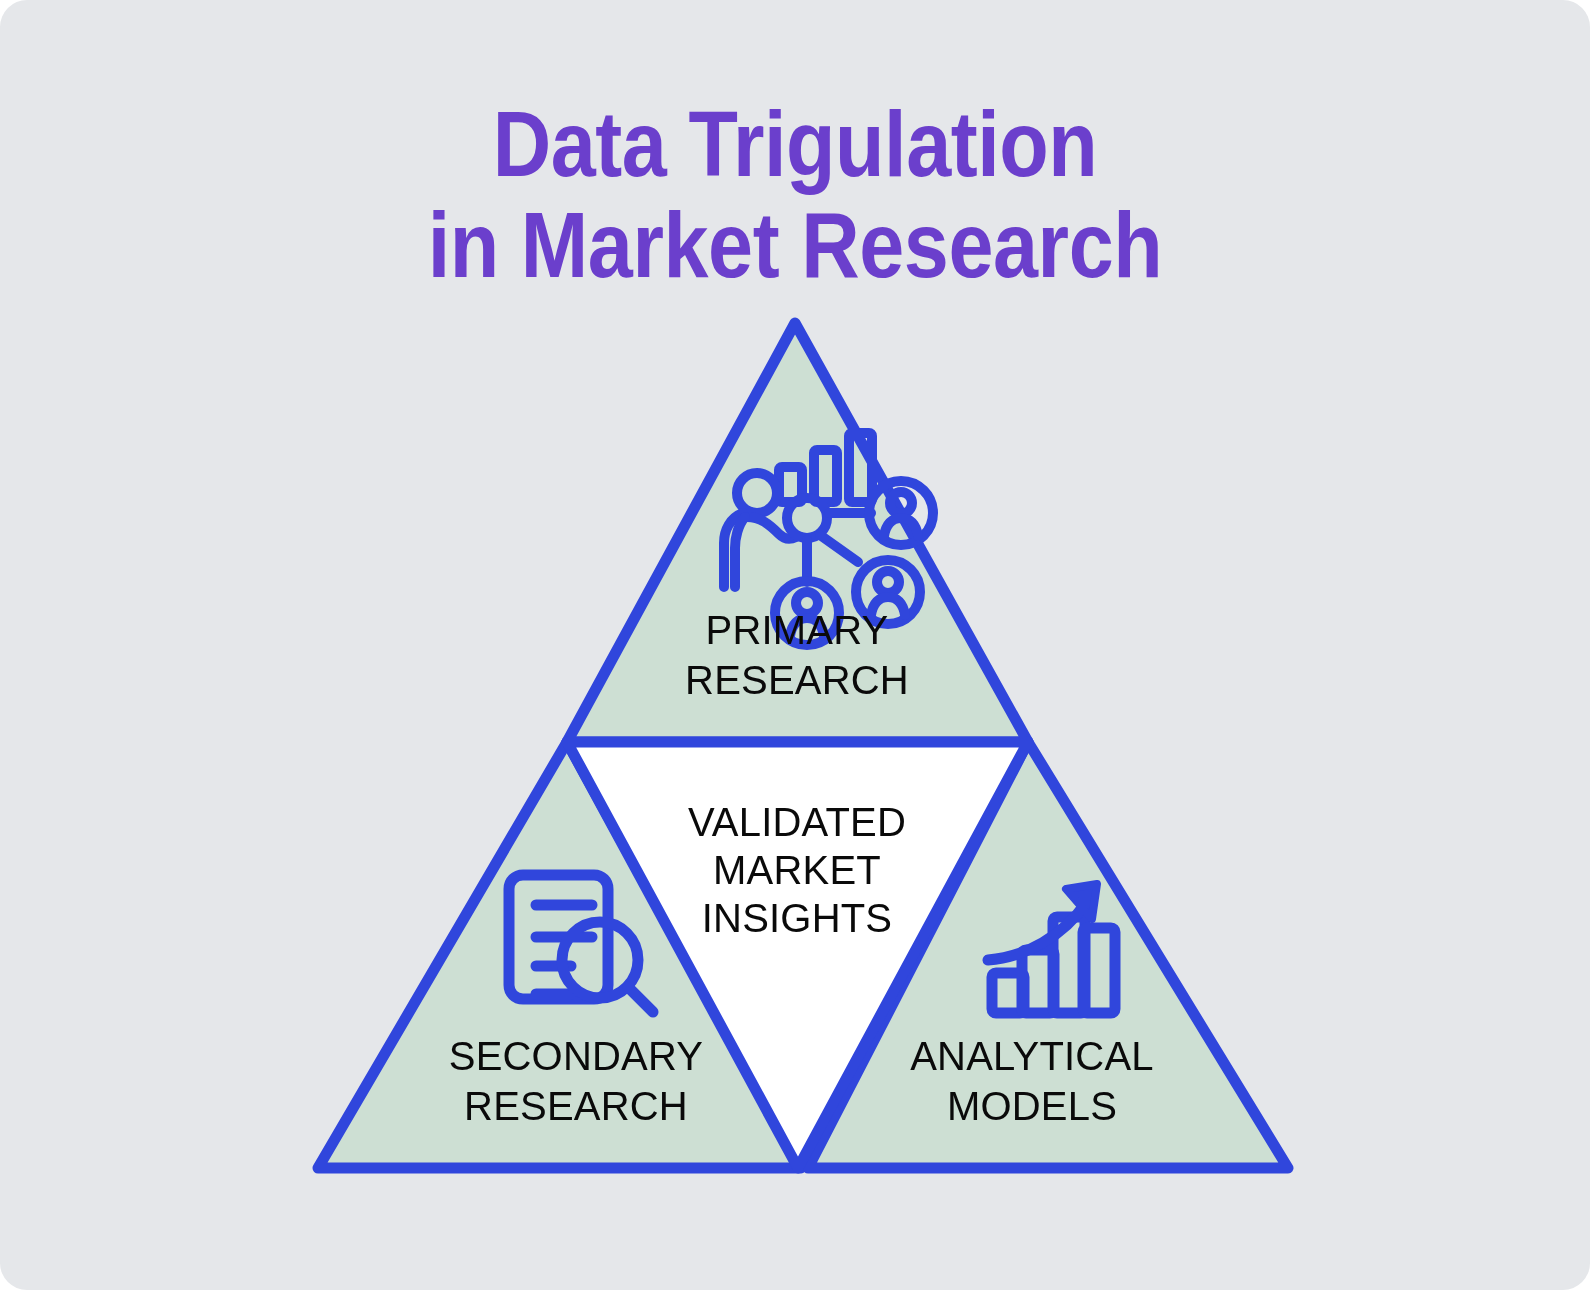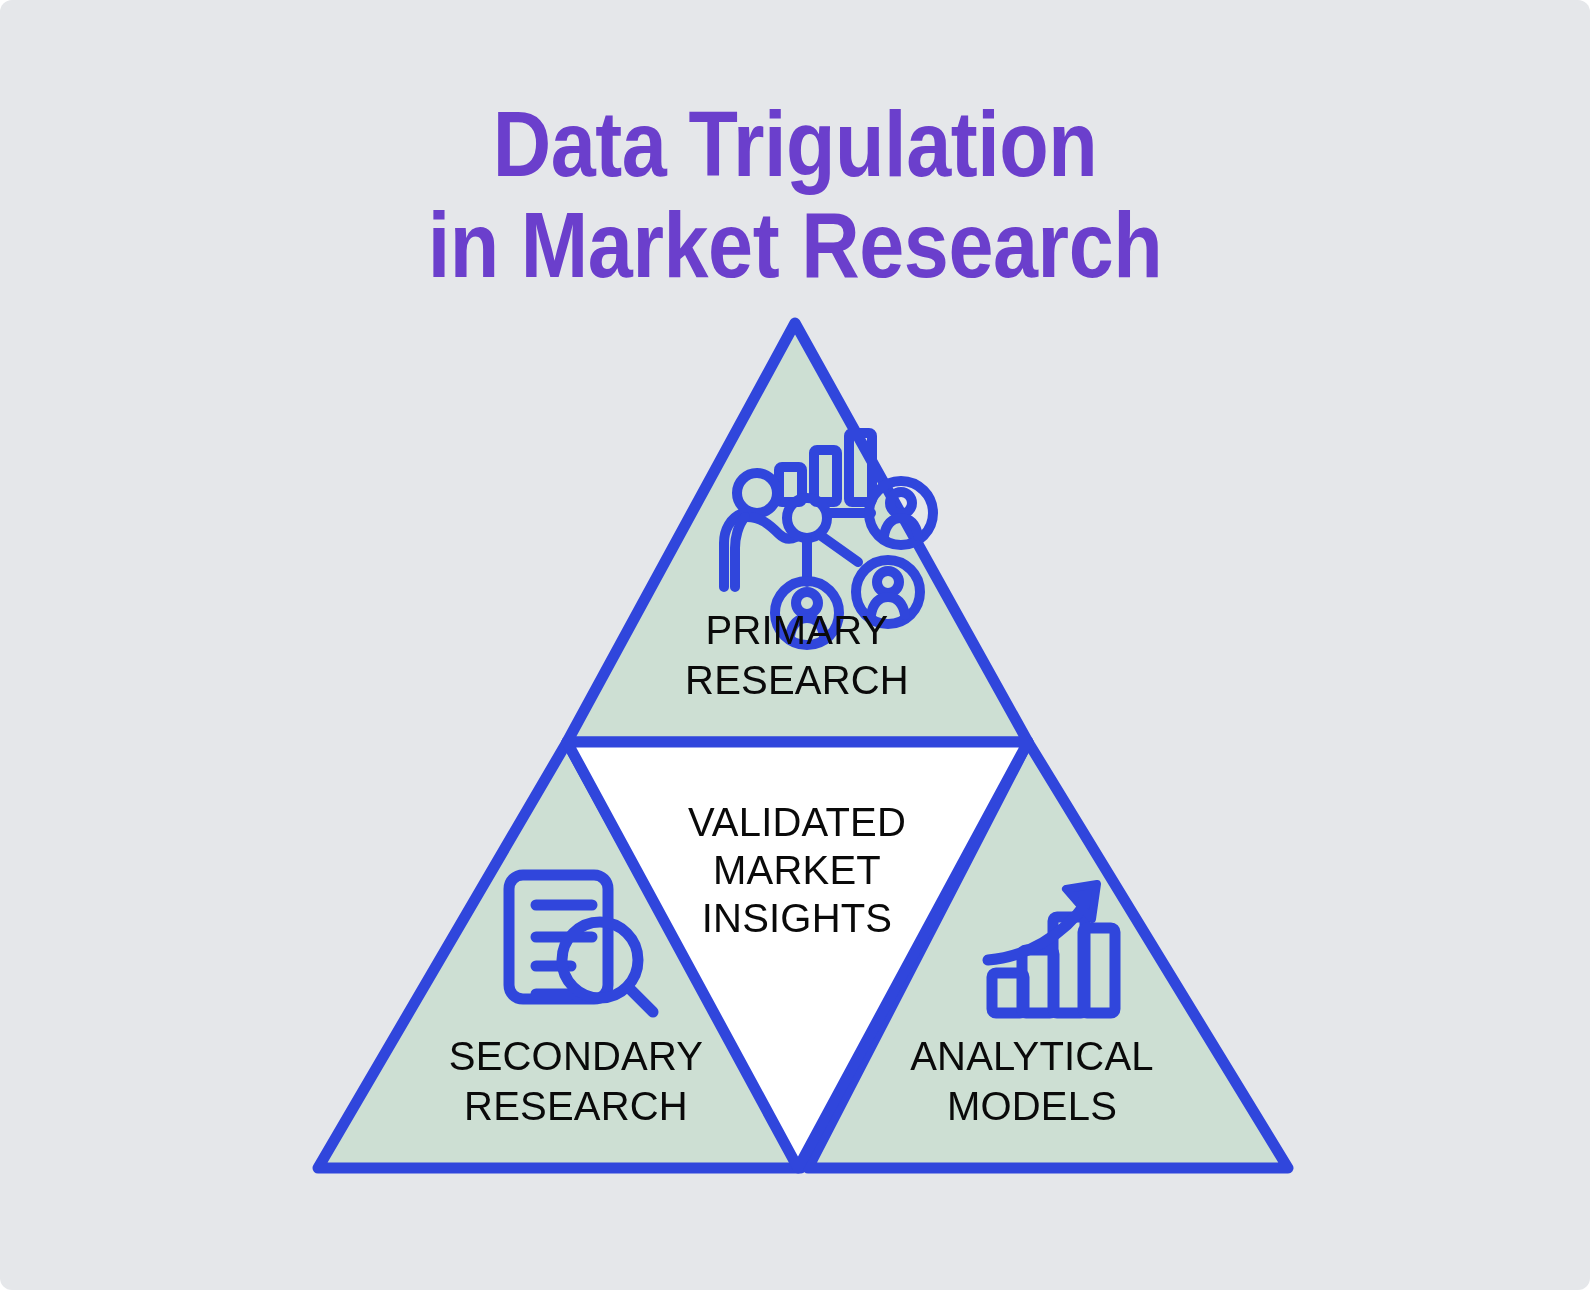--- a/index.html
+++ b/index.html
@@ -14,21 +14,21 @@
     font-family: "Liberation Sans", sans-serif;
     overflow: hidden;
   }
   #card {
     position: absolute;
     left: 0;
     top: 0;
     width: 1590px;
     height: 1290px;
     background: #E5E7EA;
-    border-radius: 12px;
+    border-radius: 27px;
     overflow: hidden;
   }
   #title-block {
     position: absolute;
     left: 0;
     top: 94px;
     width: 1590px;
     text-align: center;
     color: #6B3FCC;
     font-family: "Liberation Sans Narrow", "Liberation Sans", sans-serif;

